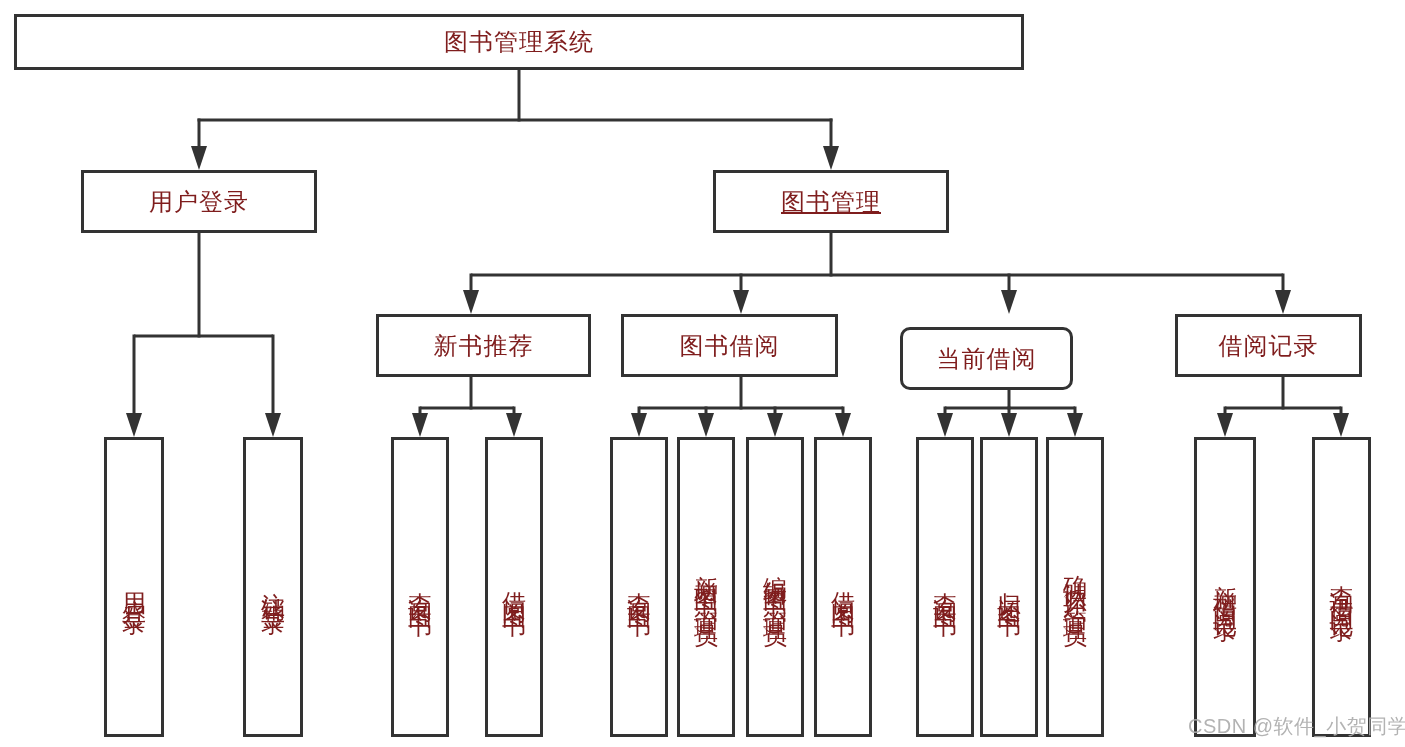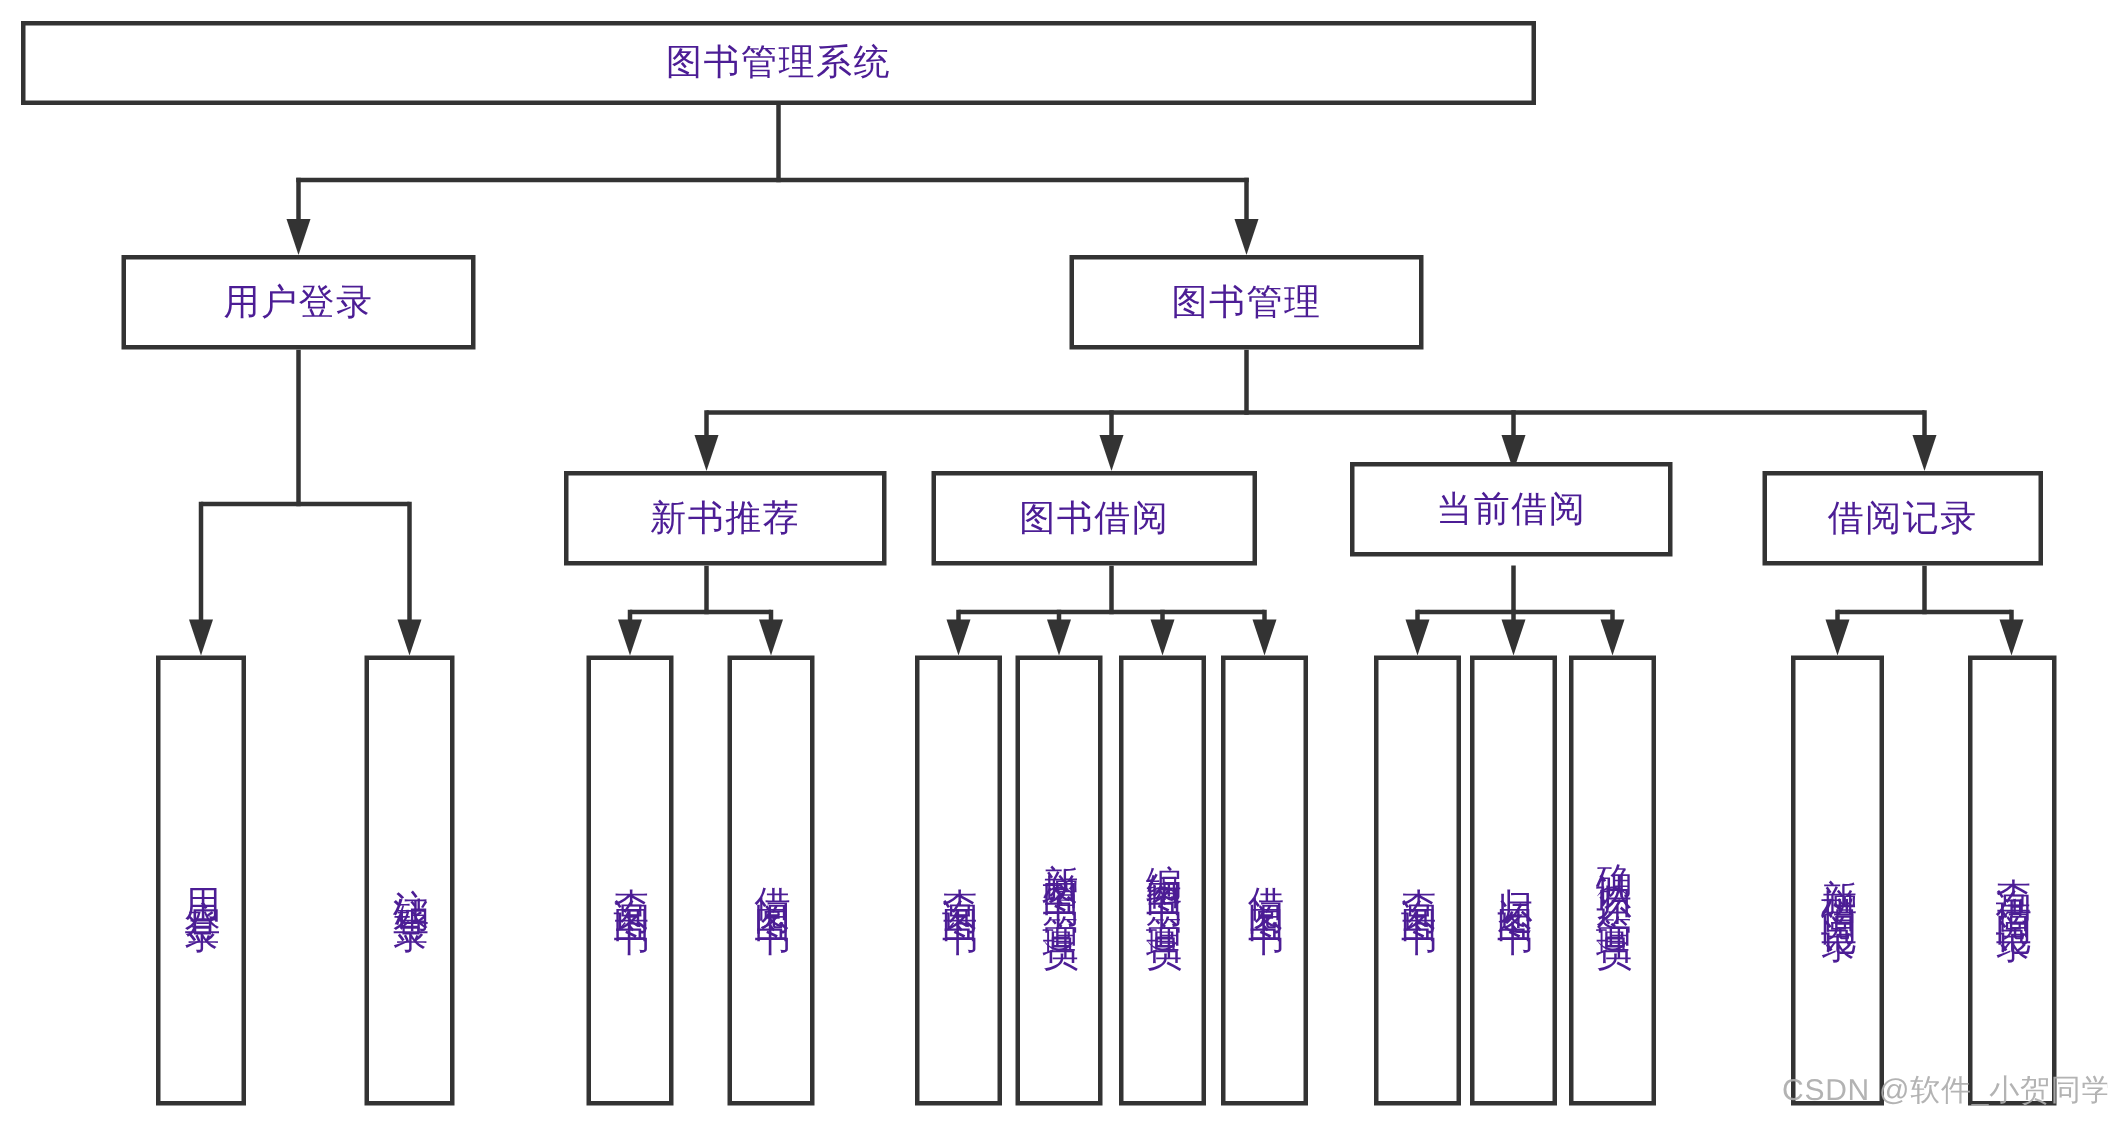--- a/index.html
+++ b/index.html
@@ -10,21 +10,21 @@
     font-family:"Liberation Sans","DejaVu Sans",sans-serif;
     overflow:hidden;
   }
   .lines{position:absolute;left:0;top:0;width:1405px;height:747px;z-index:1;}
   .lines line{stroke:#333333;stroke-width:3;}
   .lines polygon{fill:#333333;stroke:none;}
   .node{
     position:absolute;box-sizing:border-box;
     border:3px solid #333333;background:#ffffff;
     display:flex;align-items:center;justify-content:center;
-    color:#4c1d95;font-size:24px;line-height:1;white-space:nowrap;
+    color:#7f1d1d;font-size:24px;line-height:1;white-space:nowrap;
     z-index:2;letter-spacing:1px;
   }
   .vnode{
     writing-mode:vertical-rl;
     text-orientation:mixed;
     letter-spacing:7px;
     font-size:24px;
   }
   .watermark{
     position:absolute;left:1188px;top:713px;z-index:3;
@@ -109,25 +109,25 @@
       <line x1="1225" y1="406.5" x2="1225" y2="419"></line>
       <polygon points="1225,437 1217,413 1233,413"></polygon>
       <line x1="1341" y1="406.5" x2="1341" y2="419"></line>
       <polygon points="1341,437 1333,413 1349,413"></polygon>
     </g>
   </svg>
 
   <div class="node" style="left:14px;top:14px;width:1010px;height:56px;">图书管理系统</div>
 
   <div class="node" style="left:81px;top:170px;width:236px;height:63px;">用户登录</div>
-  <div class="node" style="left:713px;top:170px;width:236px;height:63px;">图书管理</div>
+  <div class="node" style="left:713px;top:170px;width:236px;height:63px;text-decoration:underline;">图书管理</div>
 
   <div class="node" style="left:376px;top:314px;width:215px;height:63px;">新书推荐</div>
   <div class="node" style="left:621px;top:314px;width:217px;height:63px;">图书借阅</div>
-  <div class="node" style="left:900px;top:308px;width:215px;height:63px;">当前借阅</div>
+  <div class="node" style="left:900px;top:327px;width:173px;height:63px;border-radius:10px;">当前借阅</div>
   <div class="node" style="left:1175px;top:314px;width:187px;height:63px;">借阅记录</div>
 
   <div class="node vnode" style="left:104px;top:437px;width:60px;height:300px;">用户登录</div>
   <div class="node vnode" style="left:243px;top:437px;width:60px;height:300px;">注销登录</div>
 
   <div class="node vnode" style="left:391px;top:437px;width:58px;height:300px;">查询图书</div>
   <div class="node vnode" style="left:485px;top:437px;width:58px;height:300px;">借阅图书</div>
 
   <div class="node vnode" style="left:610px;top:437px;width:58px;height:300px;">查询图书</div>
   <div class="node vnode" style="left:677px;top:437px;width:58px;height:300px;">新增图书（管理员）</div>

